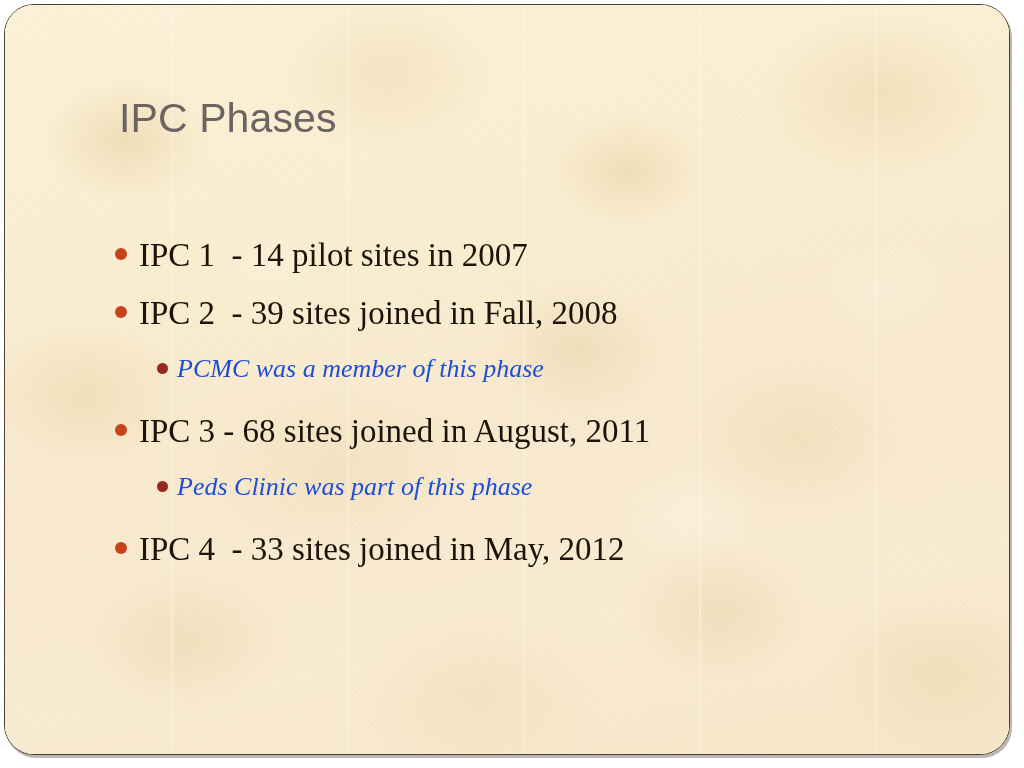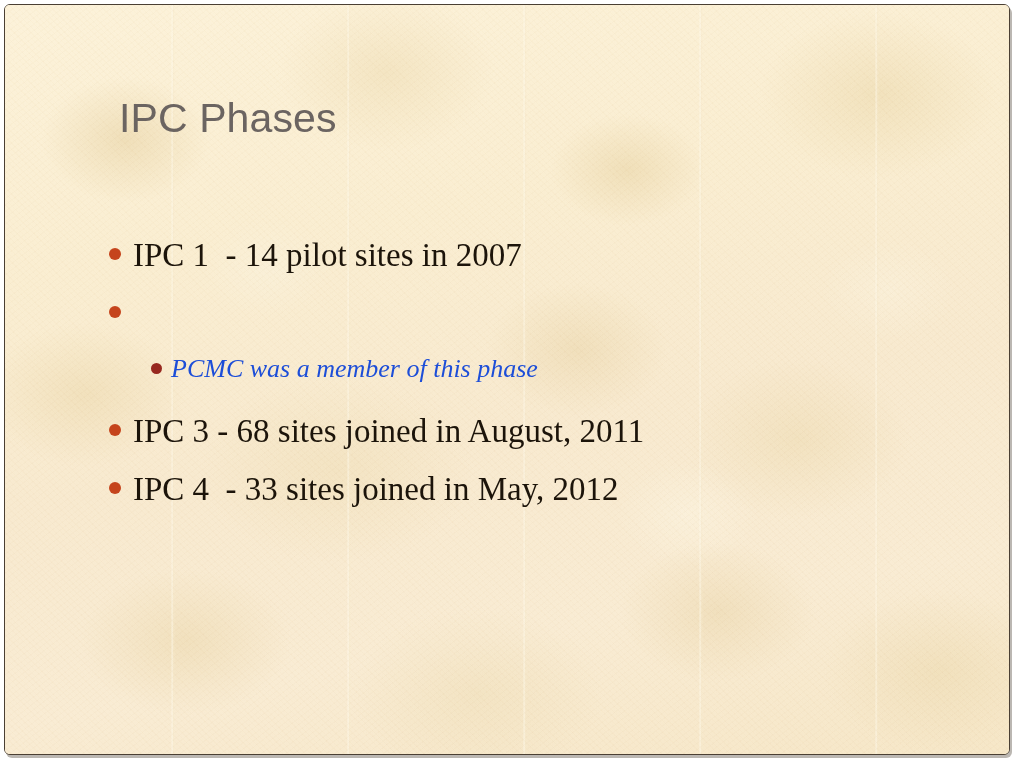--- a/index.html
+++ b/index.html
@@ -20,21 +20,21 @@
 
   
   .slide-canvas {
     position: absolute;
     left: 4px;
     top: 4px;
     width: 1006px;
     height: 751px;
     box-sizing: border-box;
     border: 1.4px solid #4a3f33;
-    border-radius: 6px;
+    border-radius: 30px;
     overflow: hidden;
     background-color: #f7e9c9;
     box-shadow: 2px 3px 0 rgba(60, 48, 34, 0.35);
   }
 
   
   .parchment-texture {
     position: absolute;
     inset: 0;
     background-color: #faeed2;
@@ -100,21 +100,21 @@
     font-size: 41px;
     font-weight: 400;
     color: #6b6461;
     letter-spacing: 0.1px;
     line-height: 1.15;
     white-space: nowrap;
   }
 
   .body-list {
     position: absolute;
-    left: 104px;
+    left: 110px;
     top: 228px;
     width: 820px;
   }
 
   .bullet-row {
     display: flex;
     align-items: flex-start;
     font-family: "Liberation Serif", "DejaVu Serif", serif;
   }
 
@@ -179,32 +179,37 @@
 
       <div class="body-list">
 
         <div class="bullet-row level-1">
           <span class="bullet-dot"></span>
           <span class="bullet-text">IPC 1  - 14 pilot sites in 2007</span>
         </div>
 
         <div class="bullet-row level-1">
           <span class="bullet-dot"></span>
+          <span class="bullet-text">IPC 2  - 39 sites joined in Fall, 2008</span>
         </div>
 
         <div class="bullet-row level-2">
           <span class="bullet-dot"></span>
           <span class="bullet-text">PCMC was a member of this phase</span>
         </div>
 
         <div class="bullet-row level-1">
           <span class="bullet-dot"></span>
           <span class="bullet-text">IPC 3 - 68 sites joined in August, 2011</span>
         </div>
 
+        <div class="bullet-row level-2">
+          <span class="bullet-dot"></span>
+          <span class="bullet-text">Peds Clinic was part of this phase</span>
+        </div>
 
         <div class="bullet-row level-1">
           <span class="bullet-dot"></span>
           <span class="bullet-text">IPC 4  - 33 sites joined in May, 2012</span>
         </div>
 
       </div>
 
     </div>
   </div>

